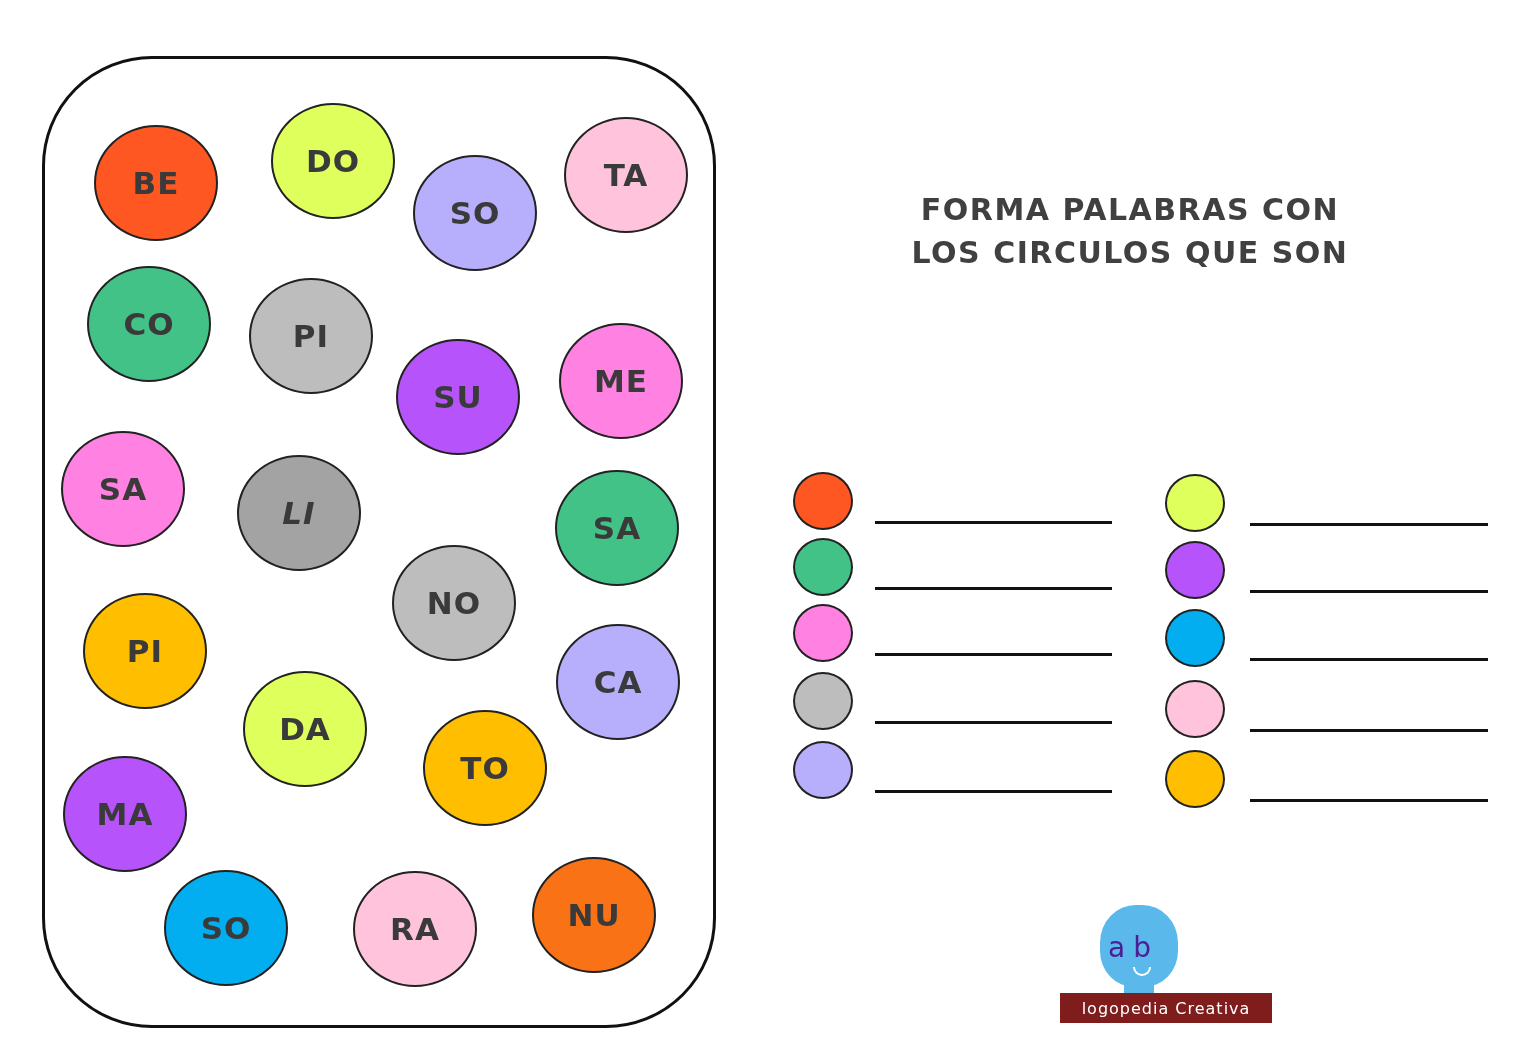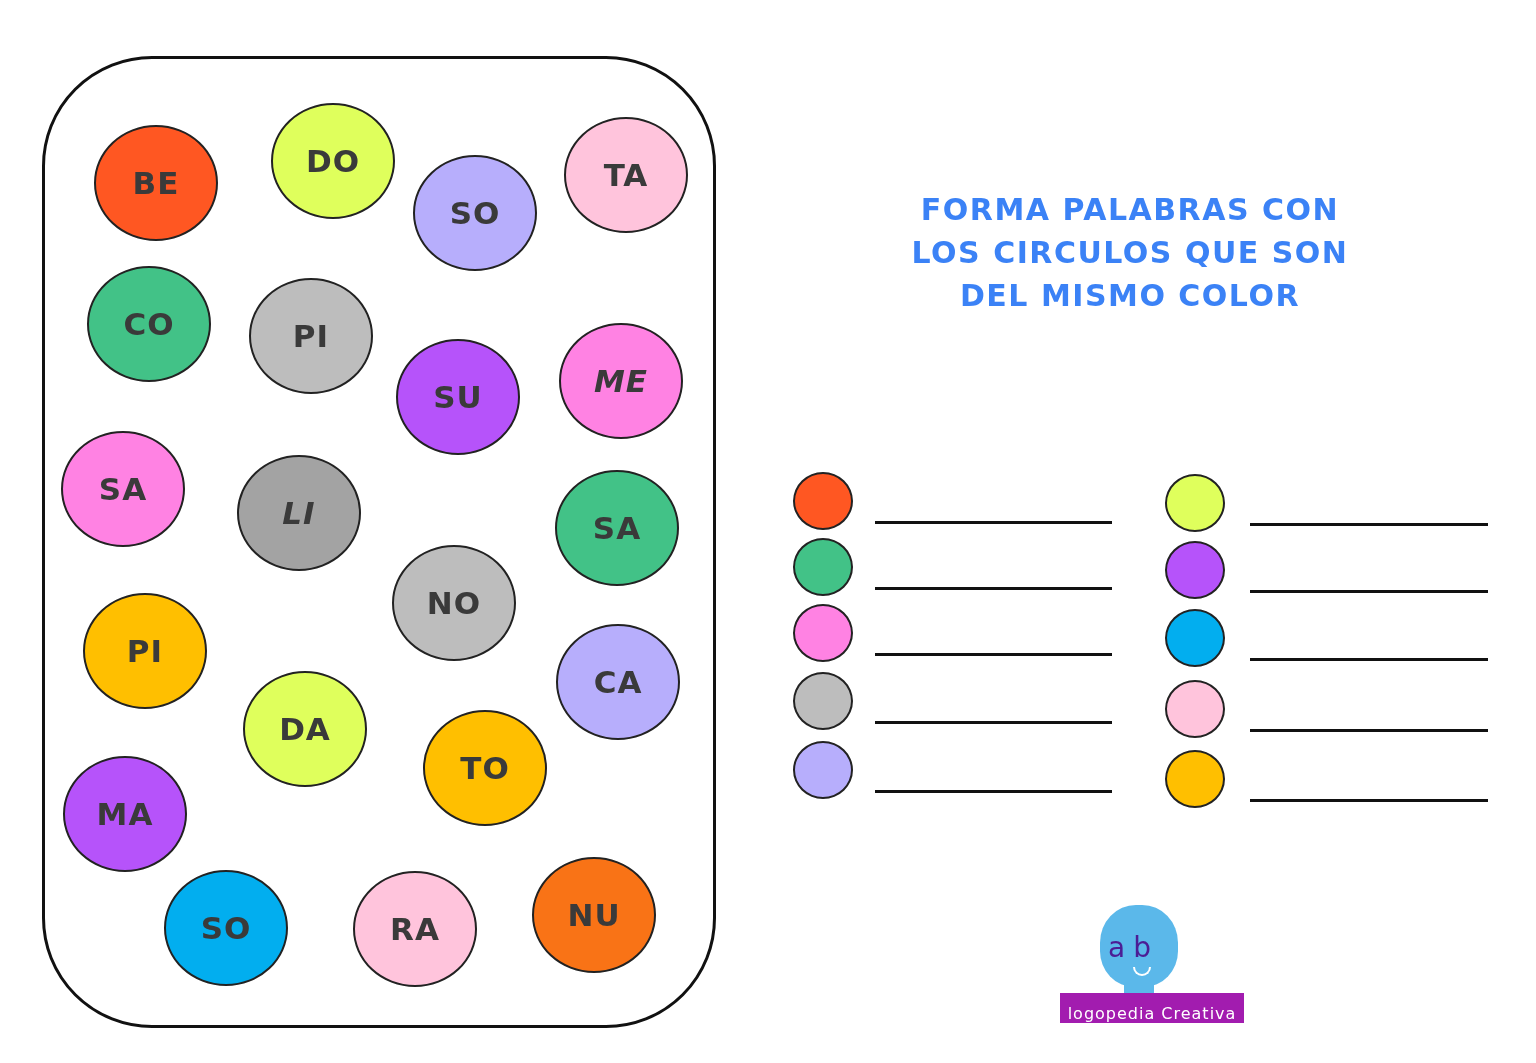--- a/index.html
+++ b/index.html
@@ -1,28 +1,28 @@
 <!DOCTYPE html>
 <html><head>
 <meta charset="utf-8">
 <style>
   html, body { margin:0; padding:0; background:#ffffff; }
   body { width:1536px; height:1063px; position:relative; overflow:hidden; font-family:"DejaVu Sans", sans-serif; }
   .frame { position:absolute; left:42px; top:56px; width:674px; height:972px; border:3px solid #111; border-radius:110px; box-sizing:border-box; }
   .bubble { position:absolute; width:124px; height:116px; border:2.5px solid #222; border-radius:50%; box-sizing:border-box; display:flex; align-items:center; justify-content:center; }
   .bubble span { font-family:"DejaVu Sans", sans-serif; font-weight:bold; font-size:31px; color:#3a3a3a; letter-spacing:1px; }
-  .title { position:absolute; left:880px; top:188px; width:500px; text-align:center; font-family:"DejaVu Sans", sans-serif; font-weight:bold; font-size:30px; line-height:43px; color:#3b82f6; letter-spacing:1.5px; }
+  .title { position:absolute; left:880px; top:188px; width:500px; text-align:center; font-family:"DejaVu Sans", sans-serif; font-weight:bold; font-size:30px; line-height:43px; color:#404040; letter-spacing:1.5px; }
   .key { position:absolute; width:60px; height:58px; border:2.5px solid #222; border-radius:50%; box-sizing:border-box; }
   .line { position:absolute; height:3px; background:#111; }
   .logo { position:absolute; left:1060px; top:905px; width:212px; height:120px; }
   .logo-head { position:absolute; left:40px; top:0; width:78px; height:82px; background:#5bb8ea; border-radius:46% 46% 44% 44%; }
   .logo-letters { position:absolute; left:48px; top:26px; font-family:"DejaVu Sans", sans-serif; font-size:28px; color:#4c1d95; letter-spacing:8px; }
   .logo-smile { position:absolute; left:73px; top:62px; width:14px; height:7px; border:2px solid #fff; border-top:none; border-radius:0 0 10px 10px; }
   .logo-neck { position:absolute; left:64px; top:78px; width:30px; height:12px; background:#5bb8ea; }
-  .logo-banner { position:absolute; left:0; top:88px; width:184px; height:30px; background:#a21caf; display:flex; align-items:flex-end; justify-content:center; }
+  .logo-banner { position:absolute; left:0; top:88px; width:212px; height:30px; background:#7f1d1d; display:flex; align-items:center; justify-content:center; }
   .logo-banner span { font-family:"DejaVu Sans", sans-serif; font-size:16px; color:#ffffff; letter-spacing:1px; }
 </style>
 </head>
 <body>
 
 <div class="frame"></div>
 <div id="bubbles">
     <div class="bubble" style="left: 94px; top: 125px; background: rgb(255, 87, 34);">
       <span>BE</span>
     </div>
@@ -37,21 +37,21 @@
     </div>
     <div class="bubble" style="left: 87px; top: 266px; background: rgb(66, 194, 135);">
       <span>CO</span>
     </div>
     <div class="bubble" style="left: 249px; top: 278px; background: rgb(189, 189, 189);">
       <span>PI</span>
     </div>
     <div class="bubble" style="left: 396px; top: 339px; background: rgb(182, 83, 250);">
       <span>SU</span>
     </div>
-    <div class="bubble" style="left: 559px; top: 323px; background: rgb(255, 130, 227); font-style: italic;">
+    <div class="bubble" style="left: 559px; top: 323px; background: rgb(255, 130, 227);">
       <span>ME</span>
     </div>
     <div class="bubble" style="left: 61px; top: 431px; background: rgb(255, 130, 227);">
       <span>SA</span>
     </div>
     <div class="bubble" style="left: 237px; top: 455px; background: #a3a3a3; font-style: italic;">
       <span>LI</span>
     </div>
     <div class="bubble" style="left: 555px; top: 470px; background: rgb(66, 194, 135);">
       <span>SA</span>
@@ -81,21 +81,20 @@
       <span>RA</span>
     </div>
     <div class="bubble" style="left: 532px; top: 857px; background: #f97316;">
       <span>NU</span>
     </div>
   </div>
 
 <div class="title">
   <div>FORMA PALABRAS CON</div>
   <div>LOS CIRCULOS QUE SON</div>
-  <div>DEL MISMO COLOR</div>
 </div>
 
 <div id="answer-key">
     <div class="key" style="left: 793px; top: 472px; background: rgb(255, 87, 34);"></div>
     <div class="line" style="left: 875px; top: 521px; width: 237px;"></div>
     <div class="key" style="left: 793px; top: 538px; background: rgb(66, 194, 135);"></div>
     <div class="line" style="left: 875px; top: 587px; width: 237px;"></div>
     <div class="key" style="left: 793px; top: 604px; background: rgb(255, 130, 227);"></div>
     <div class="line" style="left: 875px; top: 653px; width: 237px;"></div>
     <div class="key" style="left: 793px; top: 672px; background: rgb(189, 189, 189);"></div>

